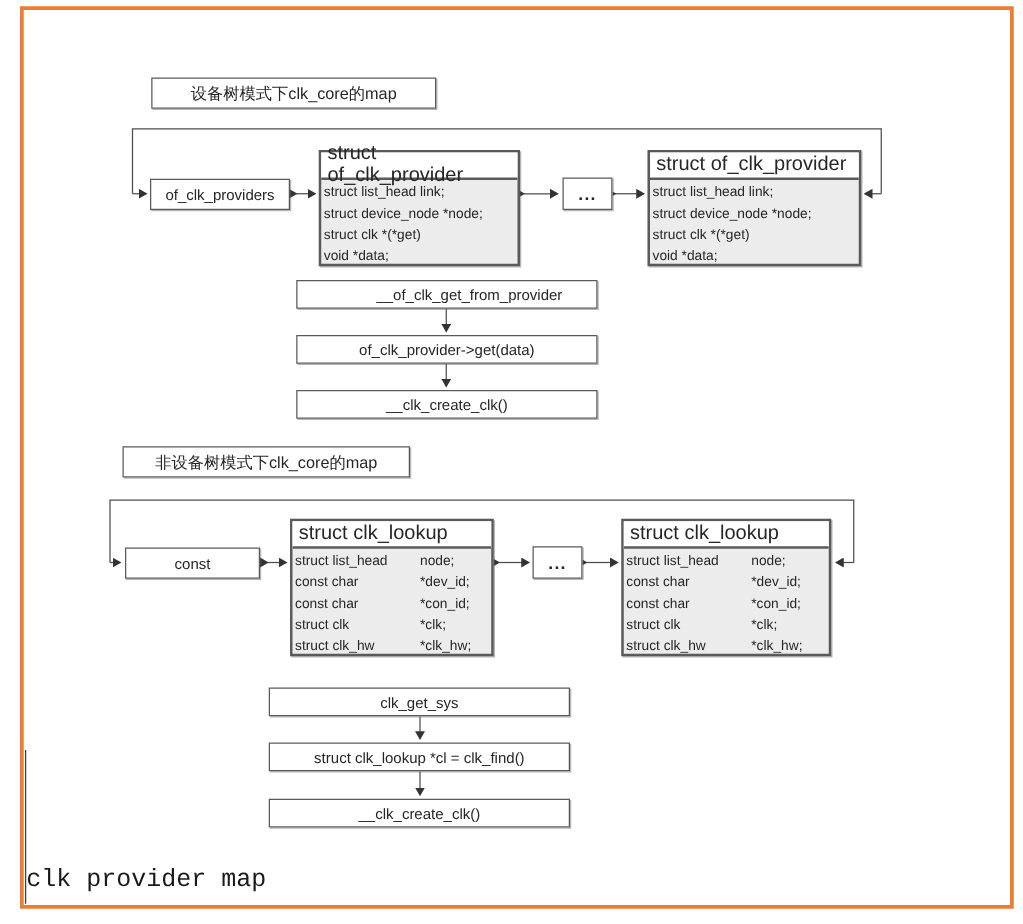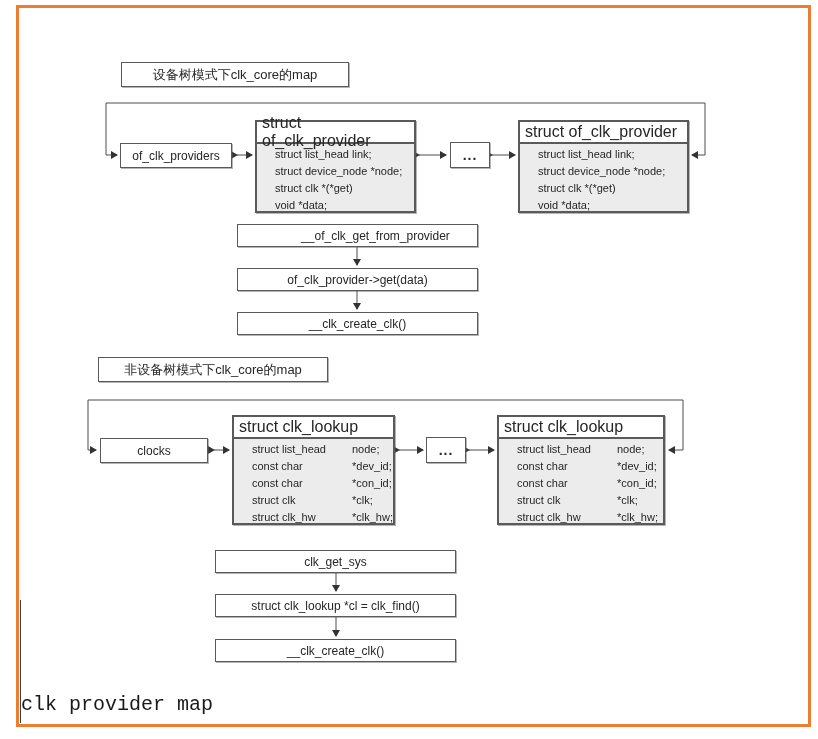--- a/index.html
+++ b/index.html
@@ -27,21 +27,21 @@
   .struct {
     position:absolute; border:2px solid #5a5a5a; background:#ececec;
     box-shadow:1px 1px 0 rgba(90,90,90,0.45);
     display:flex; flex-direction:column;
   }
   .struct-title {
     background:#ffffff; border-bottom:2px solid #5a5a5a;
     height:22px; display:flex; align-items:center; padding-left:5px;
     font-size:16px; flex:0 0 auto;
   }
-  .struct-body { padding:2px 0 0 18px; }
+  .struct-body { padding:2px 0 0 2px; }
   .struct-row { font-size:11px; line-height:17px; white-space:nowrap; display:flex; }
   .struct-row .ftype { display:inline-block; width:100px; }
   .struct-row .fname { display:inline-block; }
   svg.wires { position:absolute; left:0; top:0; width:818px; height:739px; pointer-events:none; }
   .footer-label {
     position:absolute; left:21px; top:693px; font-size:20px; color:#1a1a1a;font-family:Liberation Mono, monospace;
   }
 </style>
 </head>
 <body>
@@ -108,21 +108,21 @@
       <div class="struct-row">void *data;</div>
     </div>
   </div>
 
   <div class="box flow-box" style="left:237px; top:224px; width:241px; height:23px;padding-left:36px;">__of_clk_get_from_provider</div>
   <div class="box flow-box" style="left:237px; top:268px; width:241px; height:23px;">of_clk_provider-&gt;get(data)</div>
   <div class="box flow-box" style="left:237px; top:312px; width:241px; height:23px;">__clk_create_clk()</div>
 
   <div class="box title-box" style="left:98px; top:357px; width:230px; height:25px;">非设备树模式下clk_core的map</div>
 
-  <div class="box" style="left:100px; top:438px; width:108px; height:25px;">clocks</div>
+  <div class="box" style="left:100px; top:438px; width:108px; height:25px;">const</div>
 
   <div class="struct" style="left:232px; top:415px; width:163px; height:110px;">
     <div class="struct-title">struct clk_lookup</div>
     <div class="struct-body">
       <div class="struct-row">
         <span class="ftype">struct list_head</span>
         <span class="fname">node;</span>
       </div>
       <div class="struct-row">
         <span class="ftype">const char</span>

